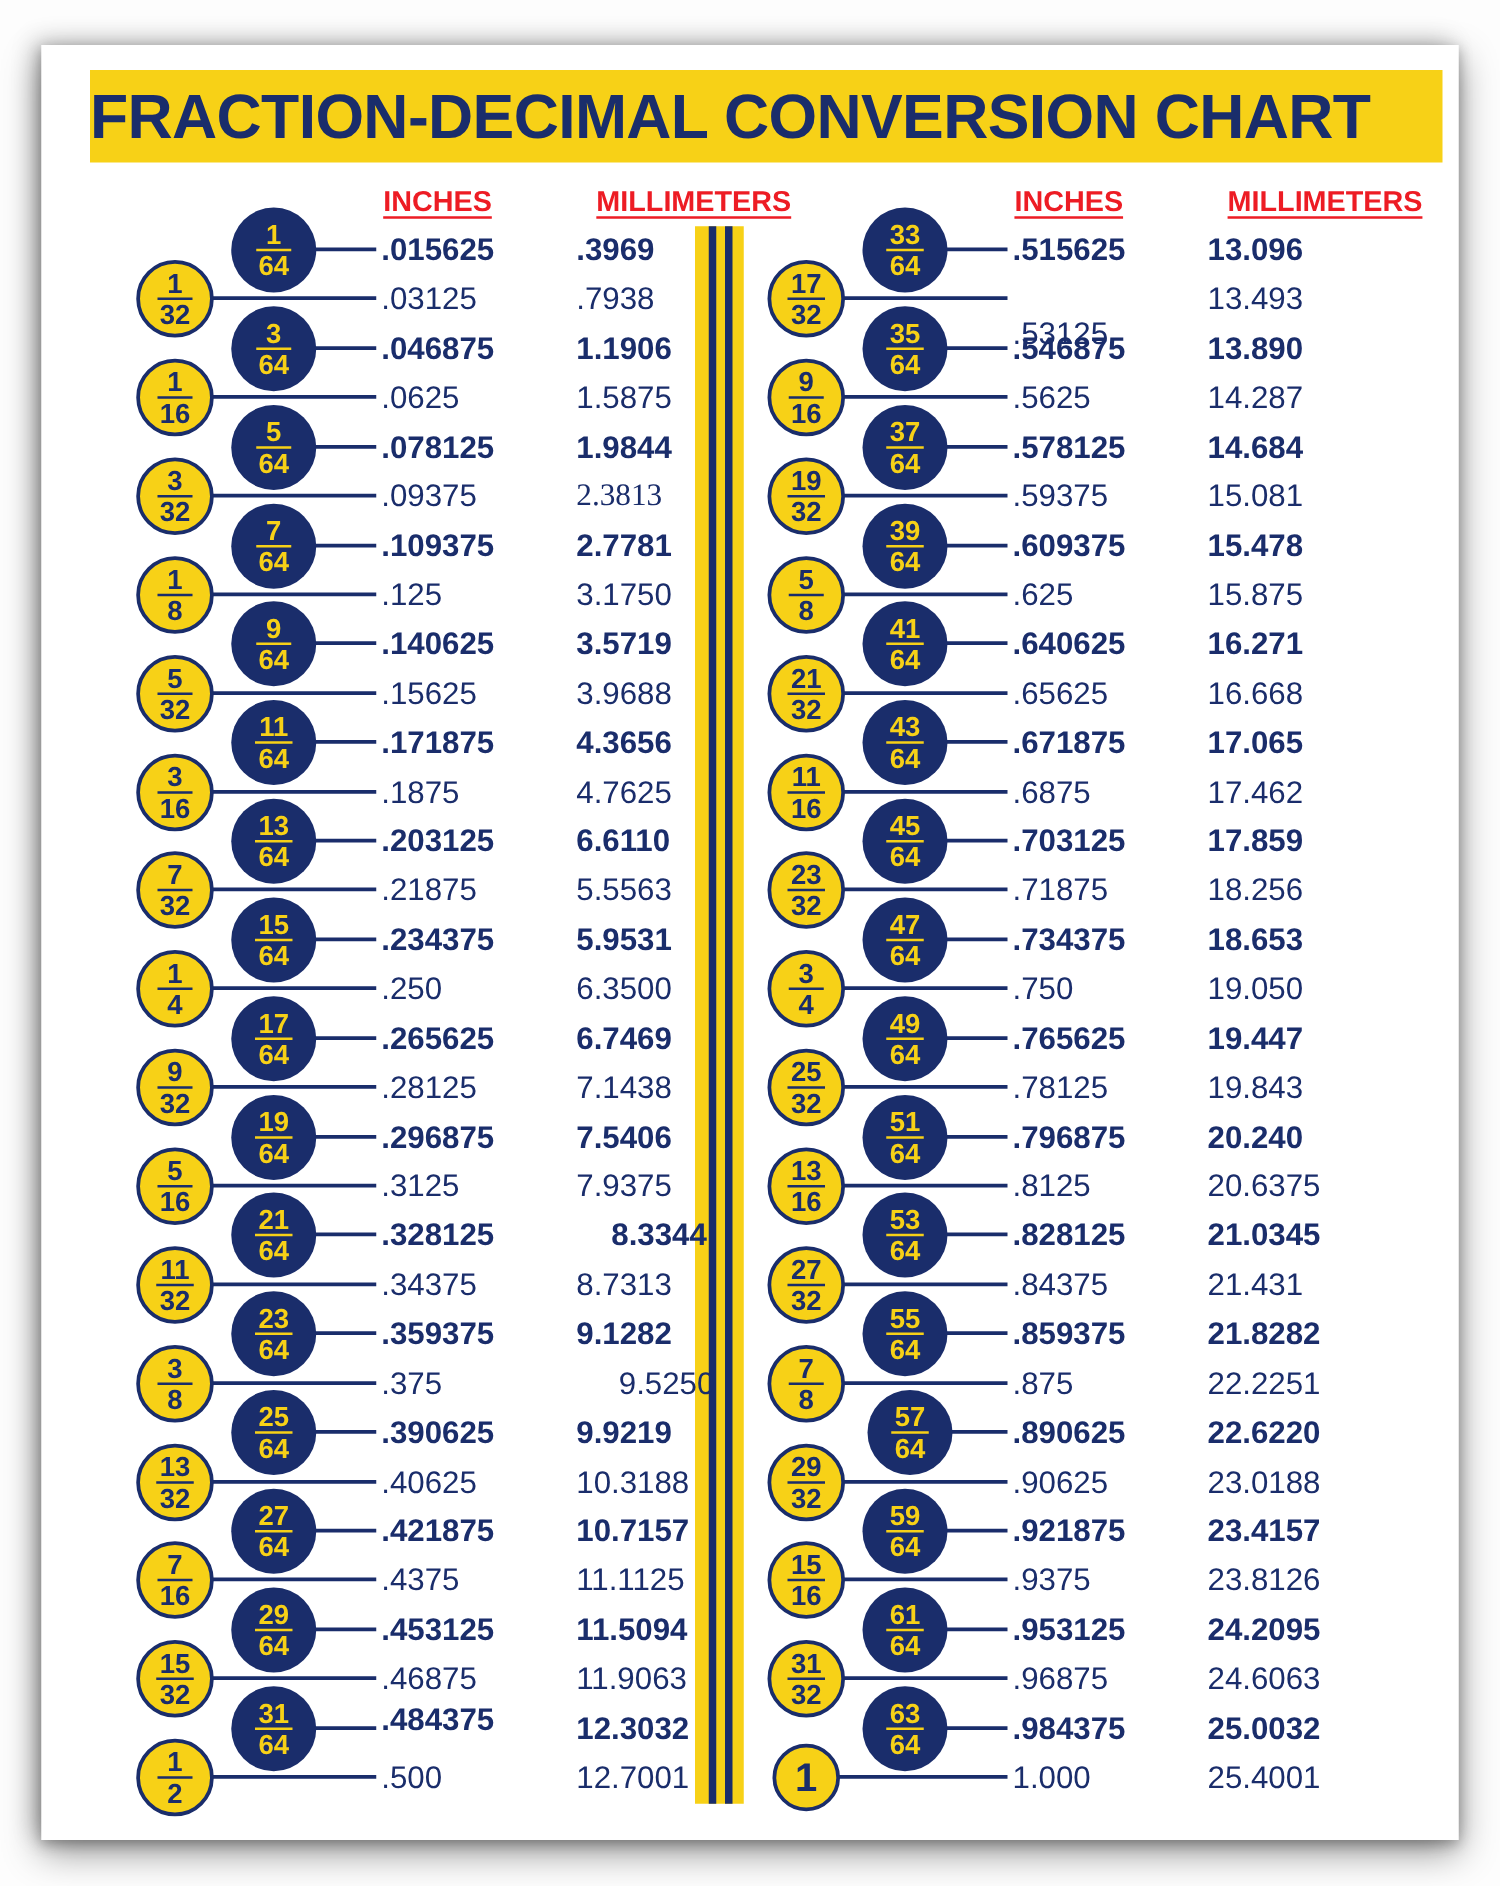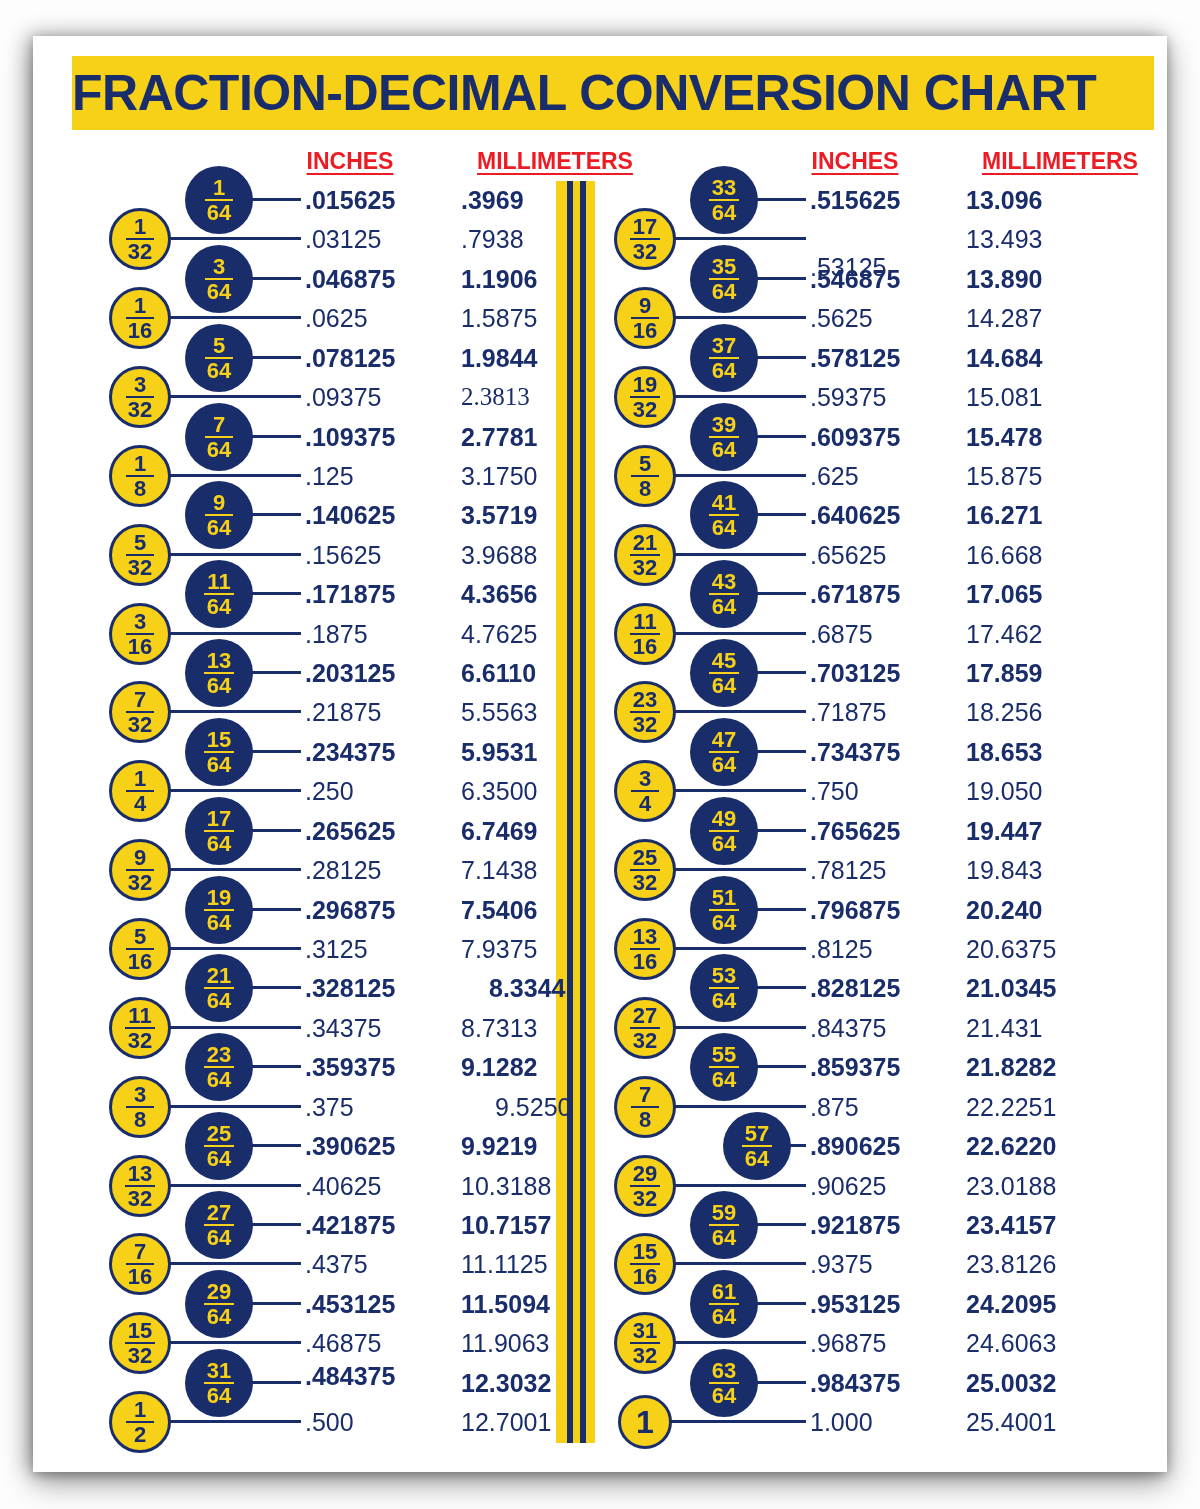--- a/index.html
+++ b/index.html
@@ -578,21 +578,21 @@
       <div class="connector" style="left: 639px; top: 1068.66px; width: 134px;"></div>
       <div class="circle light" style="left: 581px; top: 1039.66px; width: 62px; height: 62px;">
         <span class="frac">
           <span class="num">7</span>
           <span class="den">8</span>
         </span>
       </div>
       <div class="val" style="left: 777px; top: 1054.66px;">.875</div>
       <div class="val" style="left: 933px; top: 1054.66px;">22.2251</div>
       <div class="connector" style="left: 721px; top: 1108.08px; width: 52px;"></div>
-      <div class="circle dark" style="left: 690px; top: 1076.08px; width: 68px; height: 68px;">
+      <div class="circle dark" style="left: 661px; top: 1076.08px; width: 68px; height: 68px;">
         <span class="frac">
           <span class="num">57</span>
           <span class="den">64</span>
         </span>
       </div>
       <div class="val bold" style="left: 777px; top: 1094.08px;">.890625</div>
       <div class="val bold" style="left: 933px; top: 1094.08px;">22.6220</div>
       <div class="connector" style="left: 639px; top: 1147.5px; width: 134px;"></div>
       <div class="circle light" style="left: 581px; top: 1118.5px; width: 62px; height: 62px;">
         <span class="frac">

